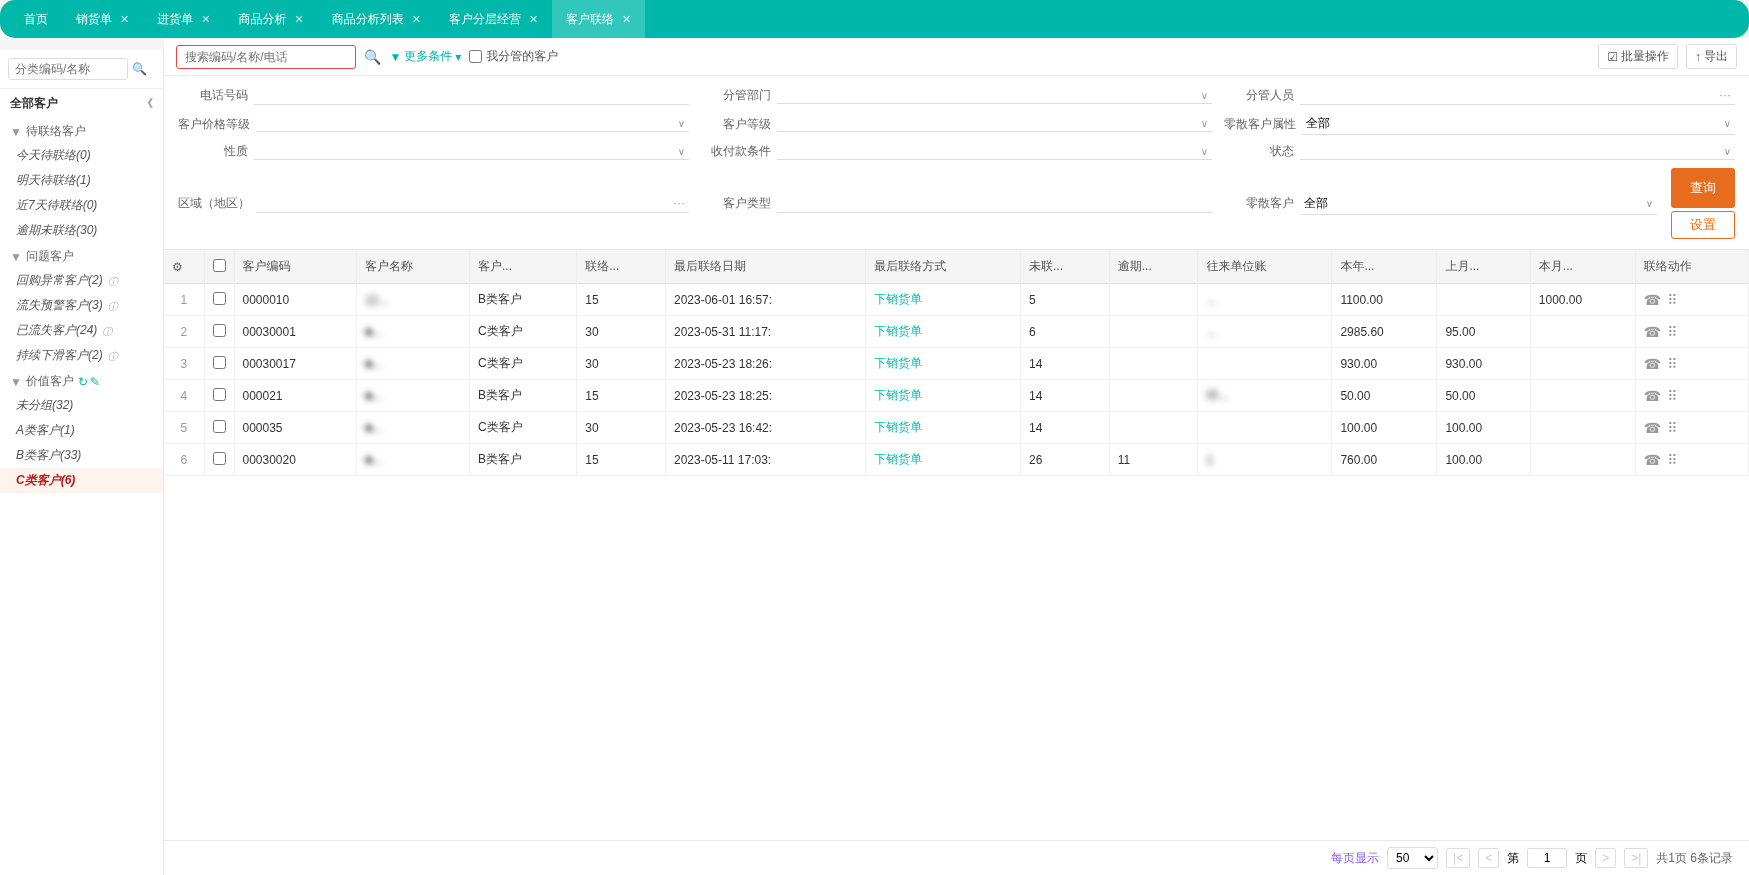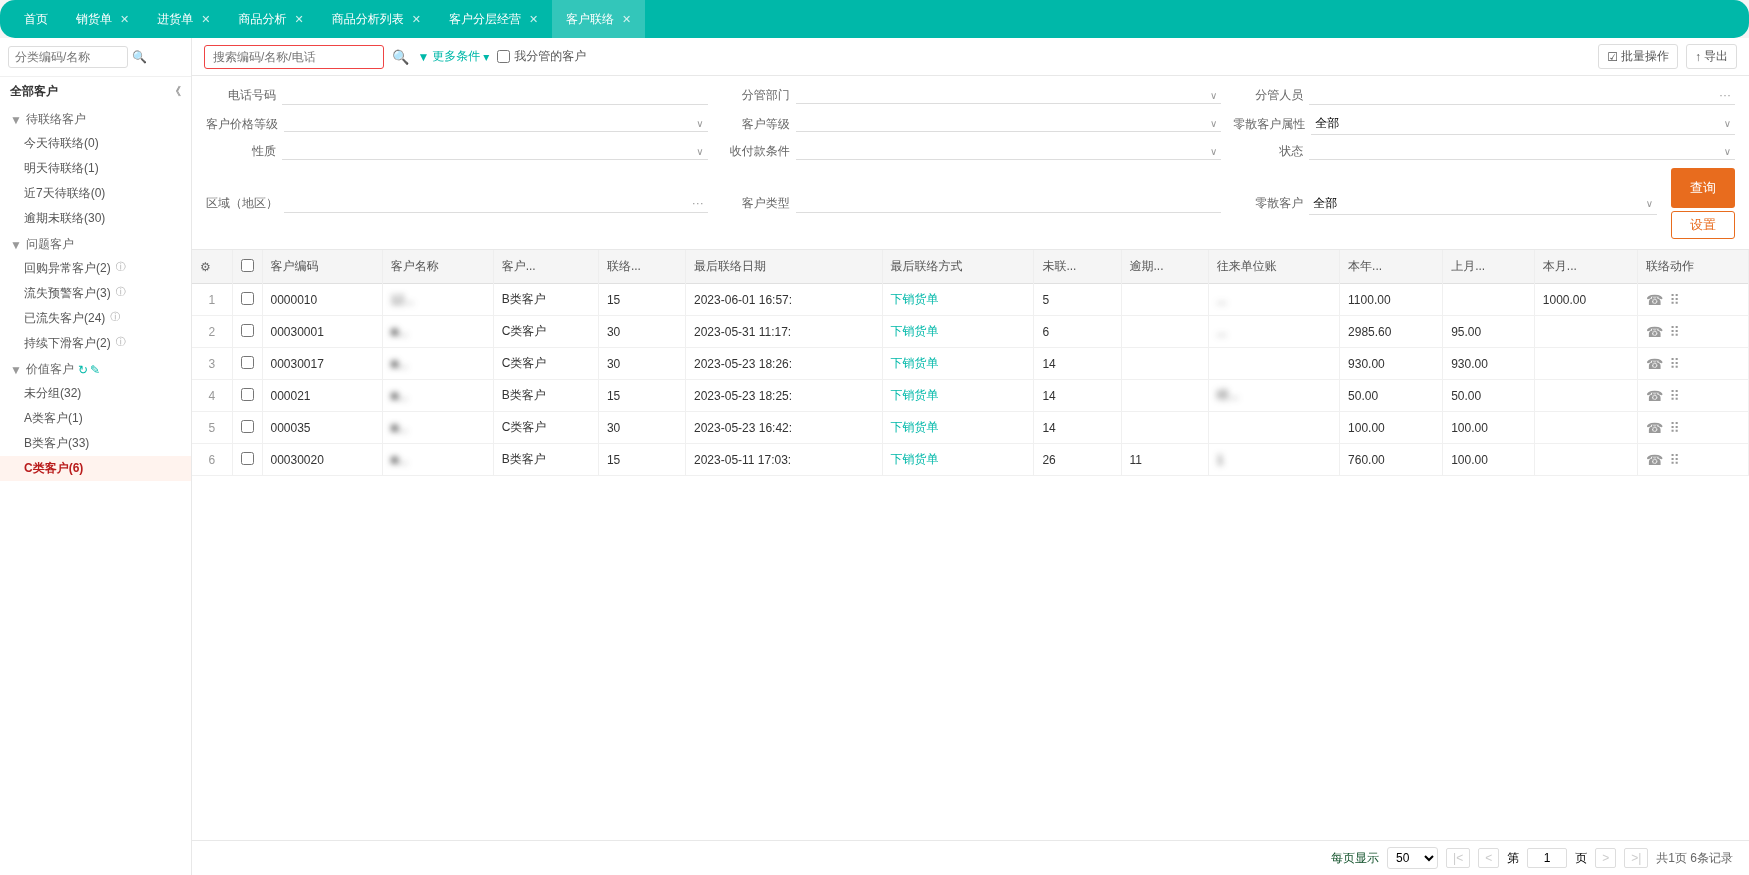--- a/index.html
+++ b/index.html
@@ -36,26 +36,27 @@
 
     
     .main-layout {
       display: flex;
       height: calc(875px - 38px);
       background: #f5f5f5;
     }
 
     
     .sidebar {
-      width: 192px;
+      width: 164px;
       background: #fff;
       border-right: 1px solid #e8e8e8;
       display: flex;
       flex-direction: column;
       overflow-y: auto;
+      margin-top: 12px;
     }
     .sidebar-search {
       padding: 8px;
       display: flex;
       align-items: center;
       border-bottom: 1px solid #f0f0f0;
     }
     .sidebar-search input {
       border: 1px solid #ddd;
       border-radius: 3px;
@@ -82,26 +83,27 @@
     .sidebar-section-header .collapse-icon { color: #999; font-size: 11px; }
     .sidebar-group-title {
       display: flex;
       align-items: center;
       padding: 5px 10px 3px 10px;
       color: #666;
       font-size: 12px;
     }
     .sidebar-group-title .arrow { margin-right: 4px; color: #999; }
     .sidebar-item {
-      padding: 4px 10px 4px 24px;
+      padding: 4px 10px 4px 16px;
       color: #555;
       cursor: pointer;
       display: flex;
-      align-items: flex-start;
+      align-items: flex-end;
       gap: 3px;
+      font-style: italic;
     }
     .sidebar-item.active { background: #fff3ee; color: #b91c1c; font-weight: bold; }
     .sidebar-item .info-icon { color: #aaa; font-size: 10px; margin-left: 2px; }
 
     
     .content-area {
       flex: 1;
       display: flex;
       flex-direction: column;
       overflow: hidden;
@@ -267,21 +269,21 @@
     
     .table-footer {
       background: #fff;
       border-top: 1px solid #e8e8e8;
       padding: 6px 16px;
       display: flex;
       align-items: center;
       justify-content: flex-end;
       gap: 8px;
     }
-    .pagination-label { color: #14532d; }
+    .pagination-label { color: #8b5cf6; }
     .page-size-select {
       border: 1px solid #ddd;
       border-radius: 3px;
       padding: 2px 4px;
       font-size: 12px;
       background: #fff;
       cursor: pointer;
     }
     .page-btn {
       border: 1px solid #ddd;

